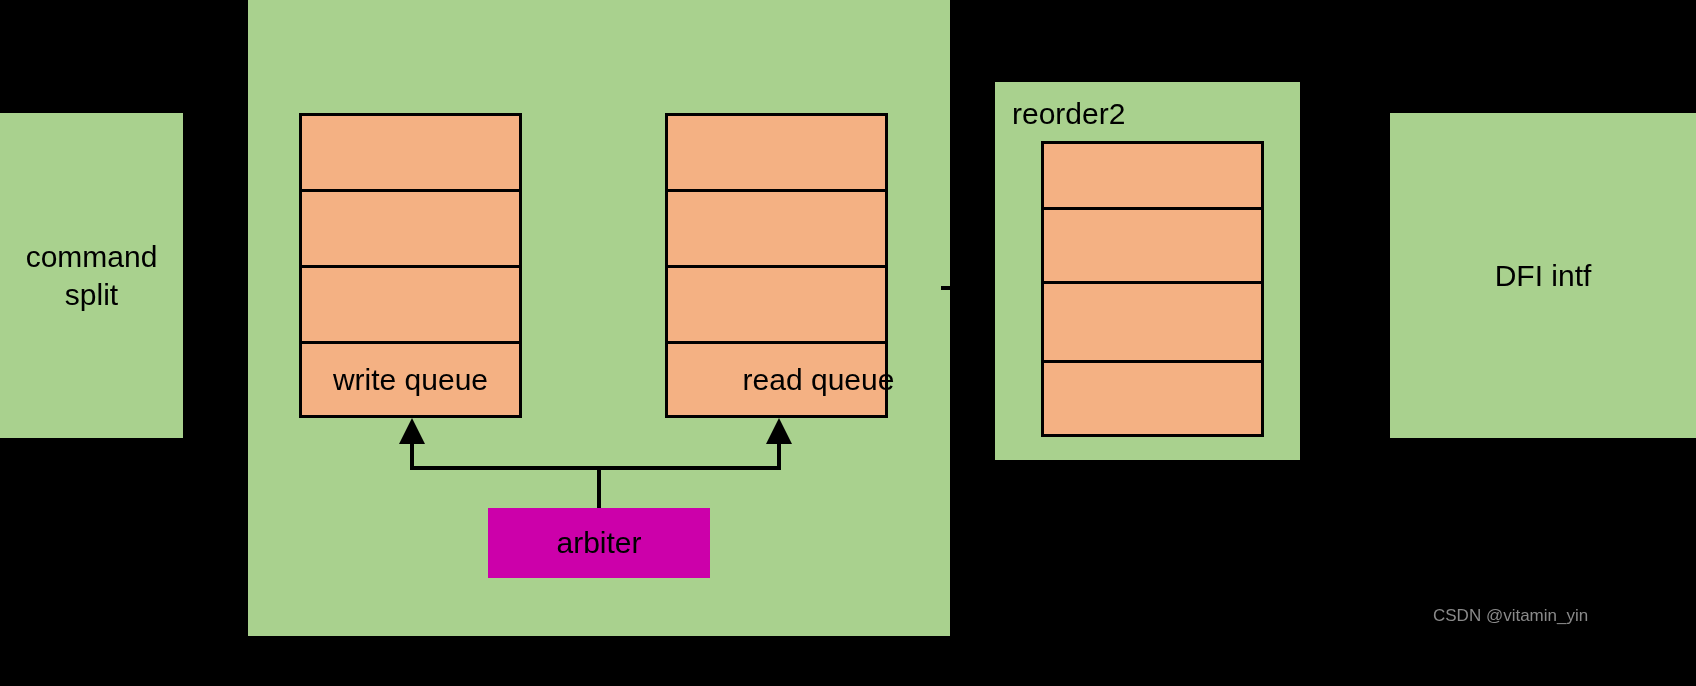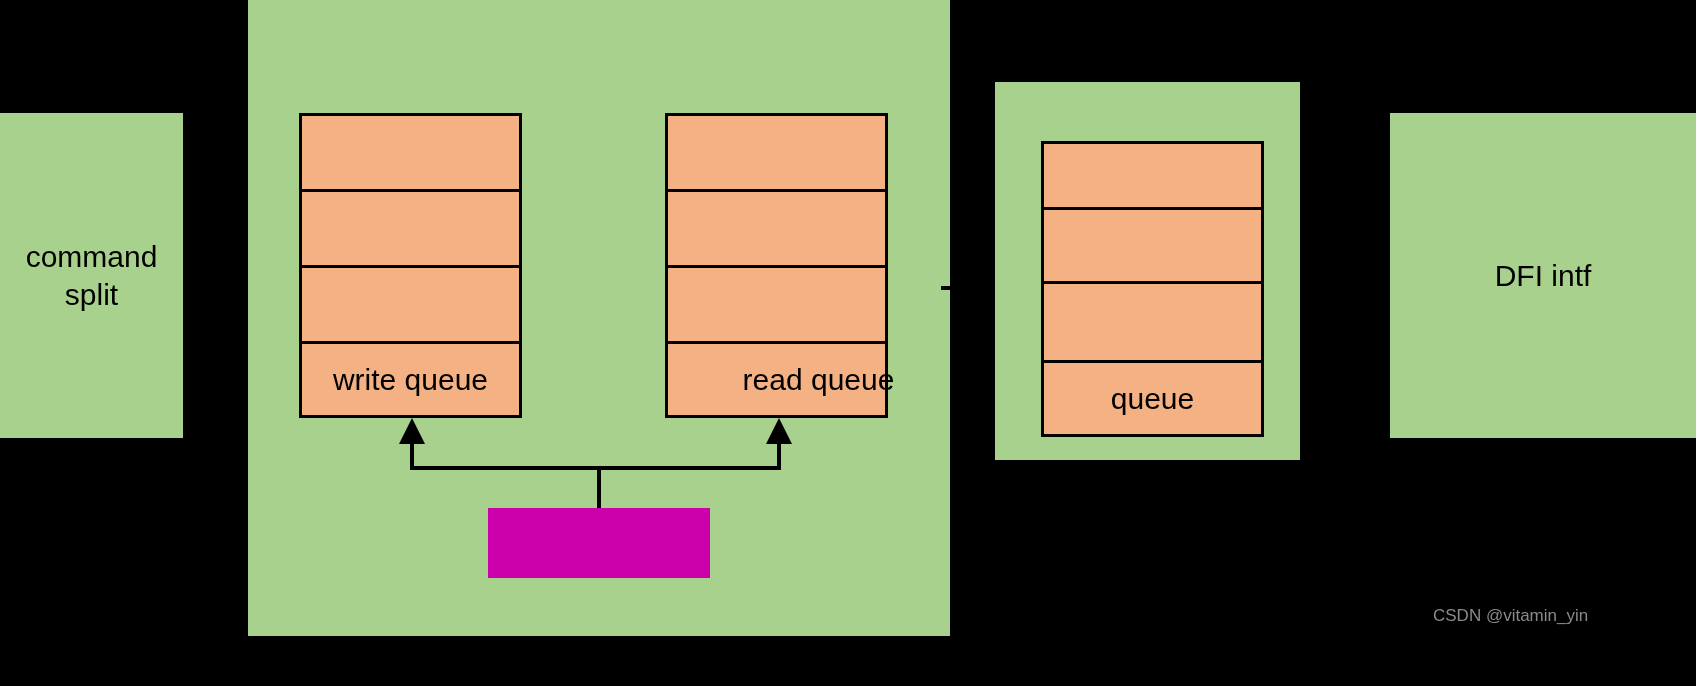--- a/index.html
+++ b/index.html
@@ -97,29 +97,30 @@
   <div class="wire" style="left:597px; top:466px; width:4px; height:44px;"></div>
 
   <svg class="arrow" style="left:398px; top:418px;" width="28" height="26" viewBox="0 0 28 26">
     <polygon points="14,0 27,26 1,26" fill="#000000"></polygon>
   </svg>
   <svg class="arrow" style="left:765px; top:418px;" width="28" height="26" viewBox="0 0 28 26">
     <polygon points="14,0 27,26 1,26" fill="#000000"></polygon>
   </svg>
 
   <div class="magenta-box" style="left:488px; top:508px; width:222px; height:70px;"></div>
+  <div class="label-center" style="left:488px; top:508px; width:222px; height:70px;">arbiter</div>
 
   <div class="wire" style="left:941px; top:286px; width:28px; height:4px;"></div>
 
   <div class="green-panel" style="left:995px; top:82px; width:305px; height:378px;"></div>
+  <div class="label-topleft" style="left:1012px; top:96px; width:280px; height:40px;">reorder2</div>
 
   <div class="orange-box" style="left:1041px; top:141px; width:223px; height:296px;"></div>
   <div class="divider" style="left:1041px; top:207px; width:223px;"></div>
   <div class="divider" style="left:1041px; top:281px; width:223px;"></div>
   <div class="divider" style="left:1041px; top:360px; width:223px;"></div>
-  <div class="label-center" style="left:1041px; top:360px; width:223px; height:77px;">queue</div>
 
   <div class="green-panel" style="left:1390px; top:113px; width:306px; height:325px;"></div>
   <div class="label-center" style="left:1390px; top:113px; width:306px; height:325px;">DFI intf</div>
 
   <div class="watermark" style="left:1424px; top:606px;margin-left:9px;">CSDN @vitamin_yin</div>
 
 </div>
 
 </body></html>

